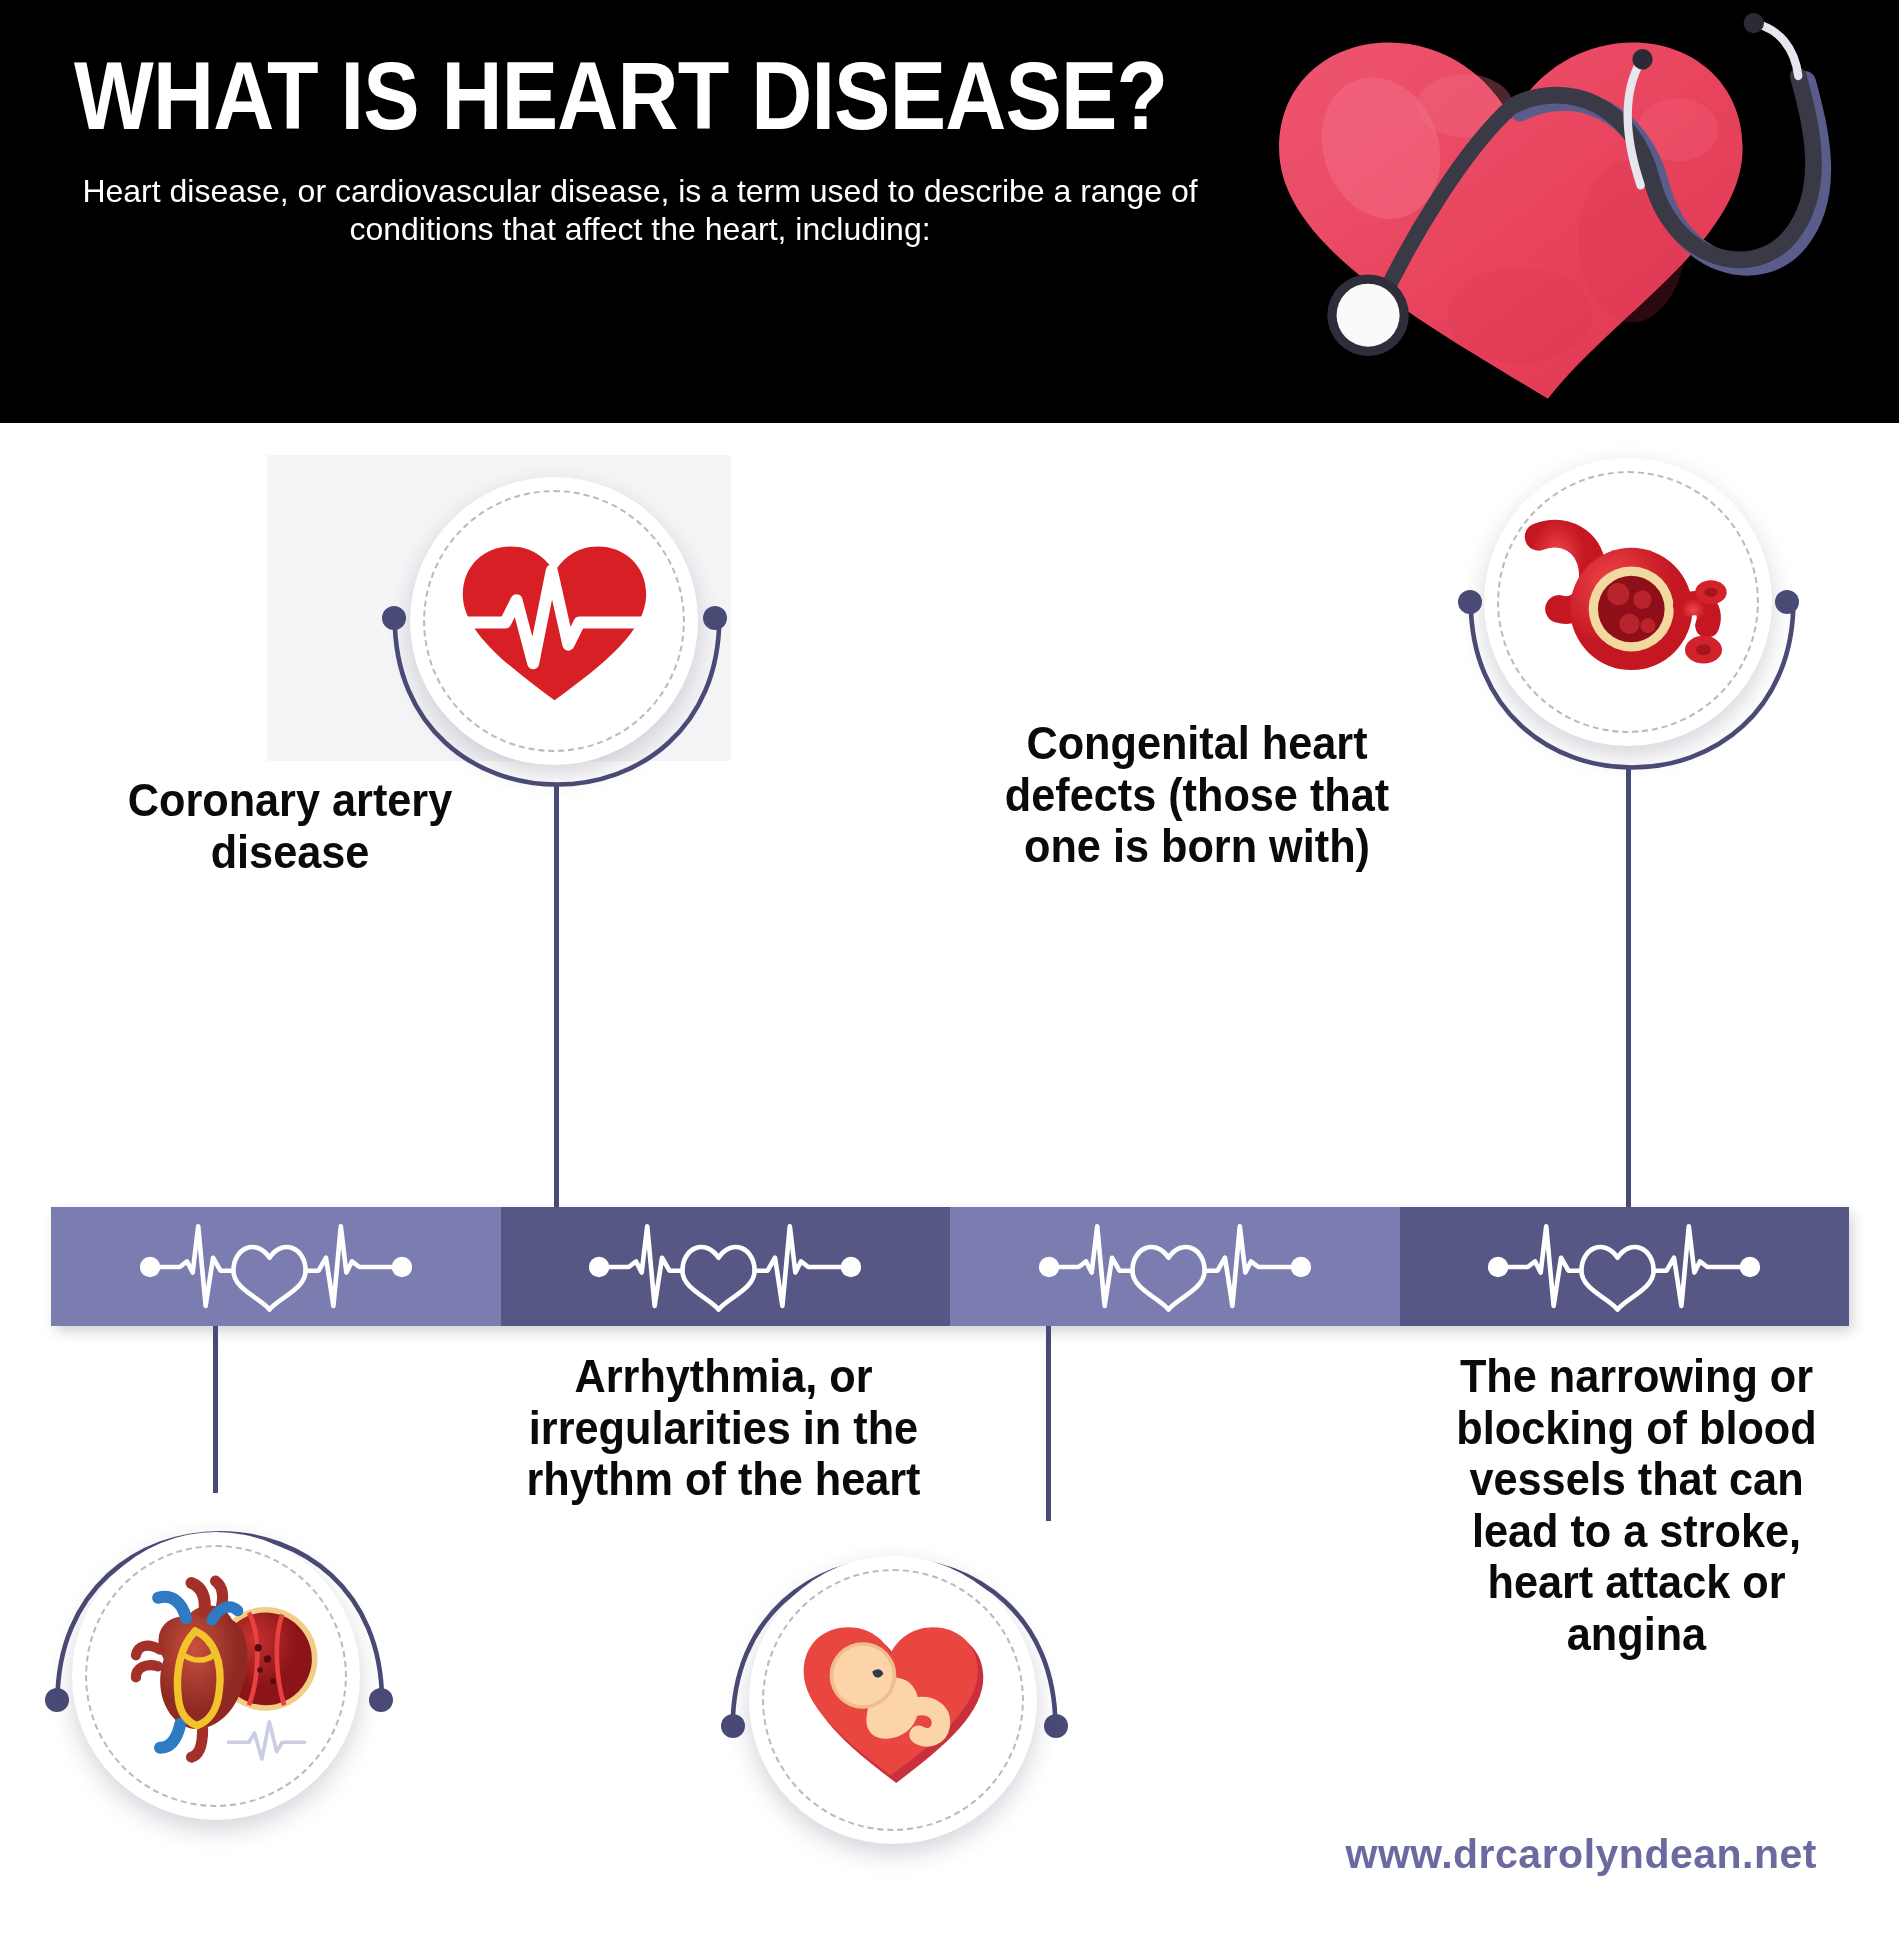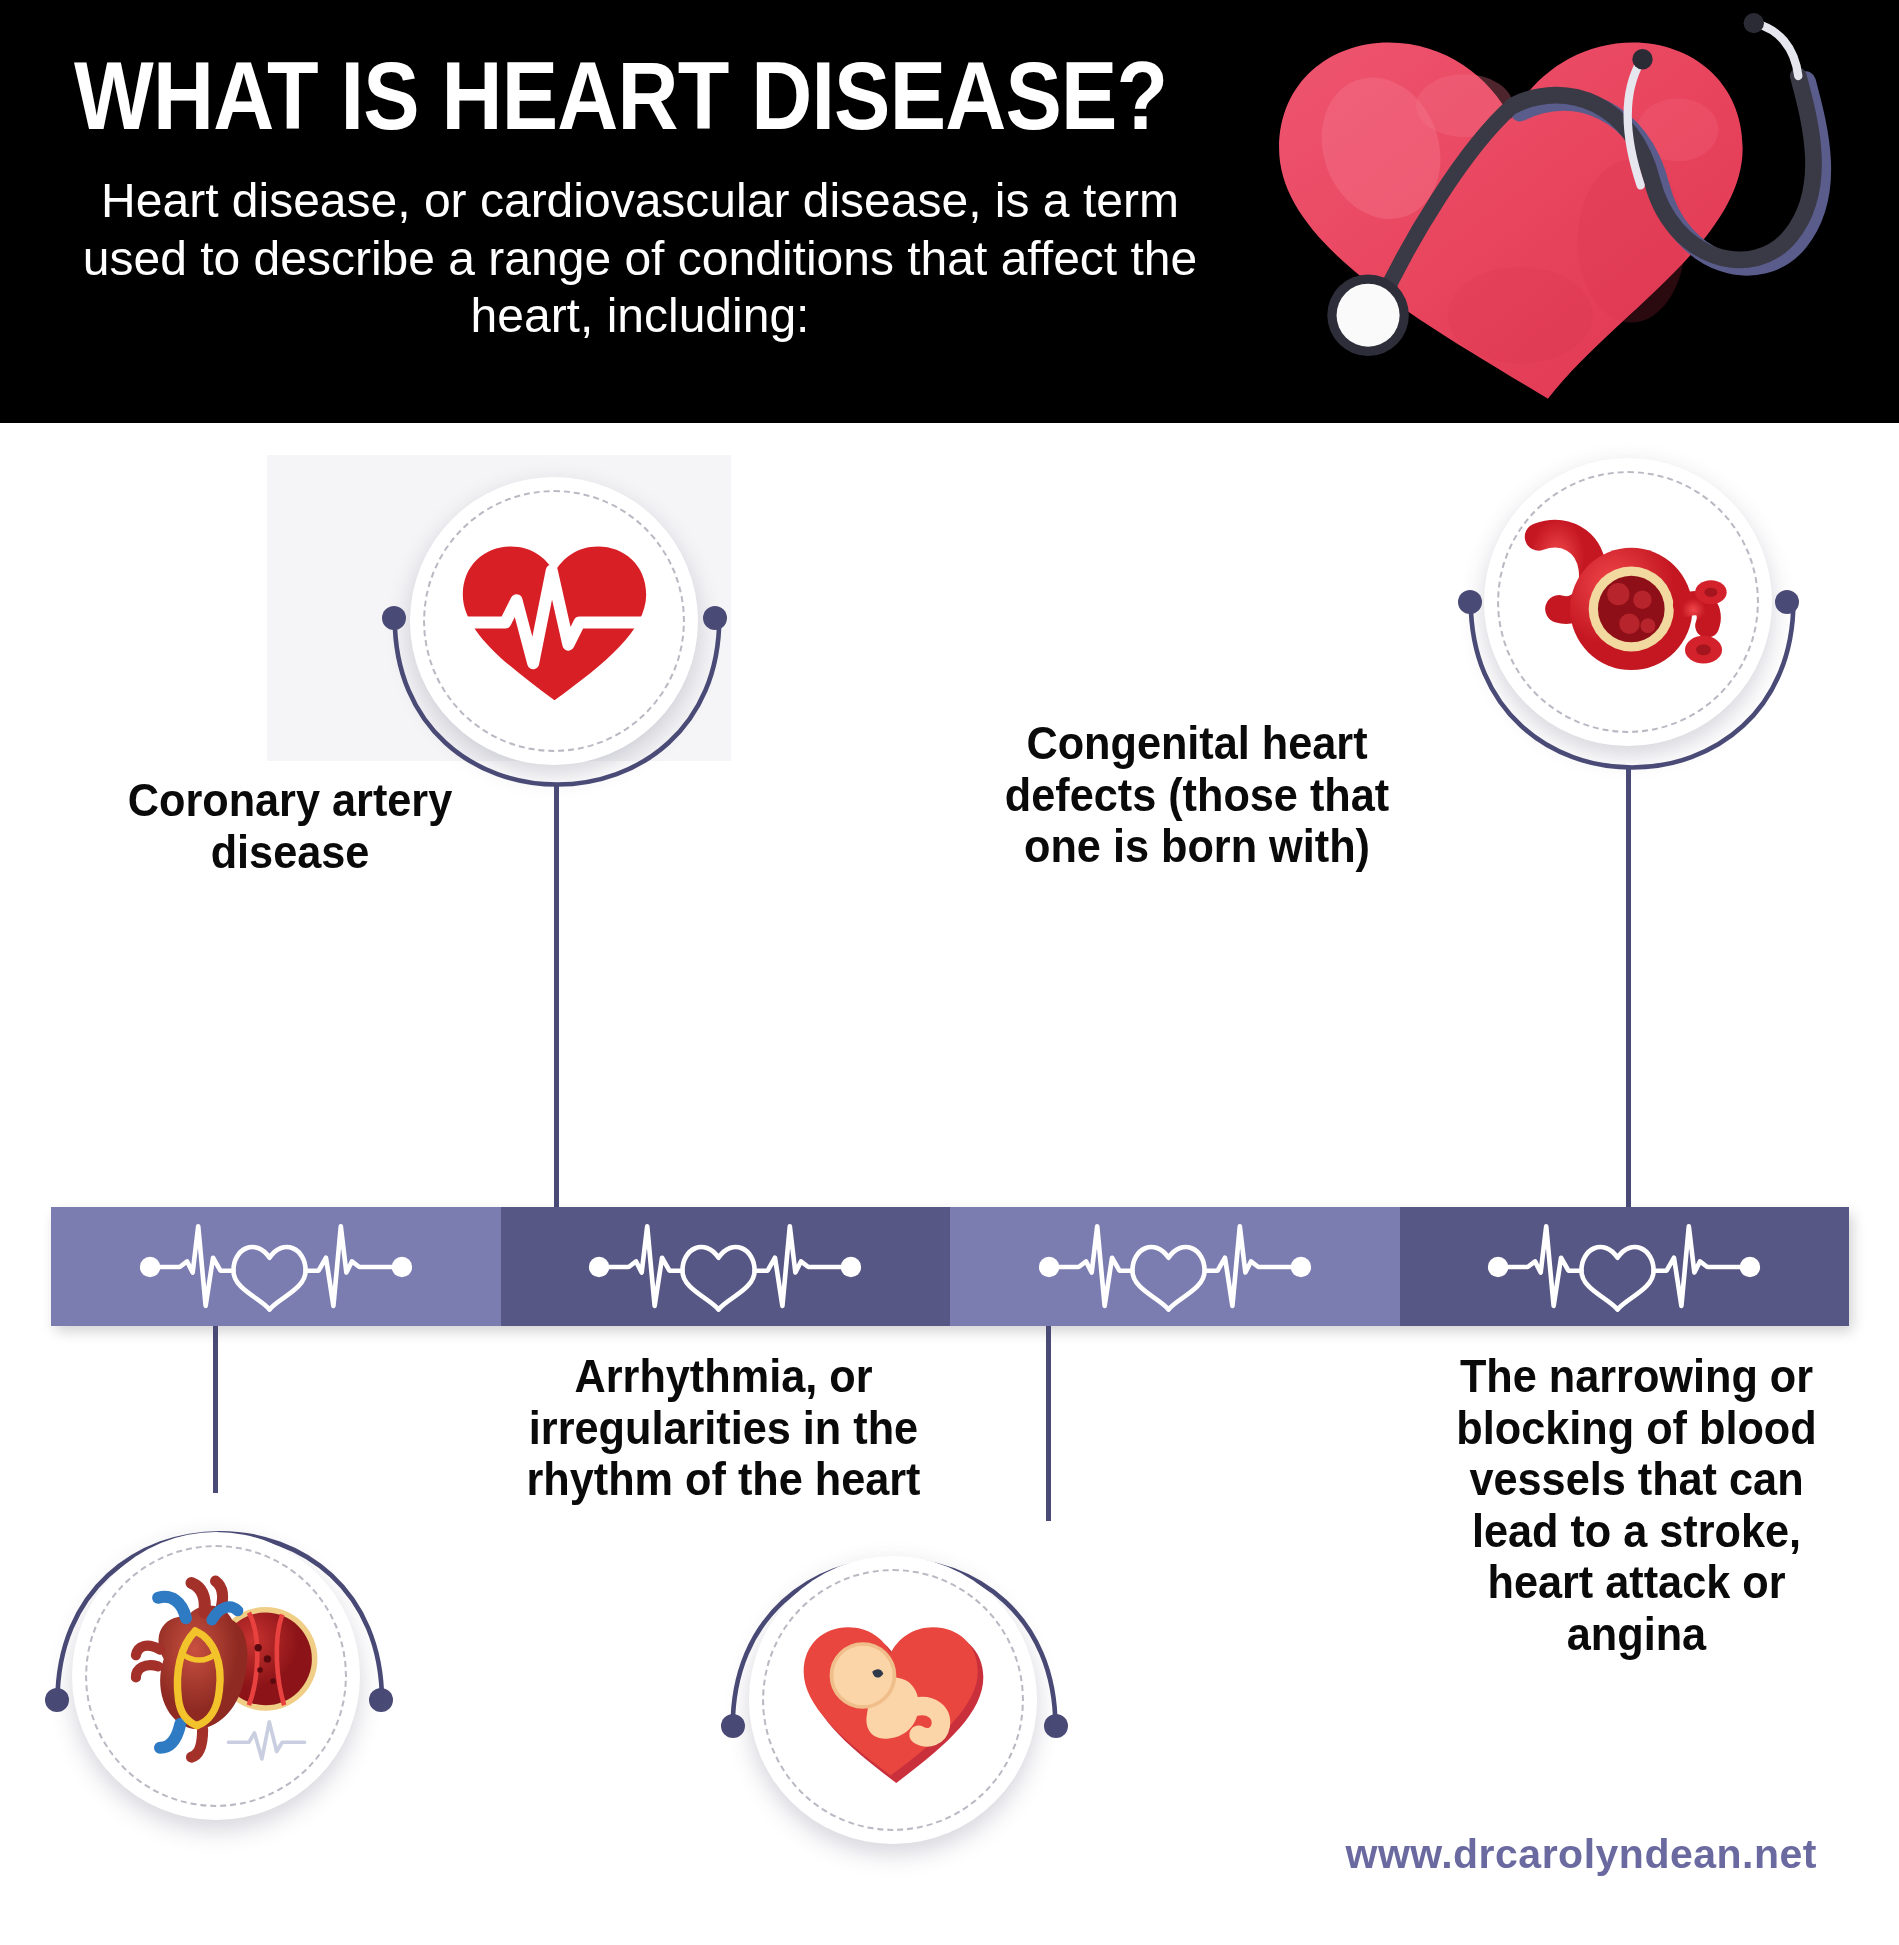--- a/index.html
+++ b/index.html
@@ -29,21 +29,21 @@
     letter-spacing:-0.9px;
     color:#ffffff;
     margin:0 0 28px 0;
     transform:scaleX(0.88);
     transform-origin:left center;
     white-space:nowrap;
   }
   .subtitle{
     font-family:"Liberation Sans",sans-serif;
     font-weight:normal;
-    font-size:48px;
+    font-size:32px;
     line-height:1.20;
     color:#ffffff;
     text-align:center;
     margin:0;
     width:1132px;
   }
 
   
   .hero-art{
     position:absolute;right:9.3px;top:9.3px;width:649px;height:414px;

